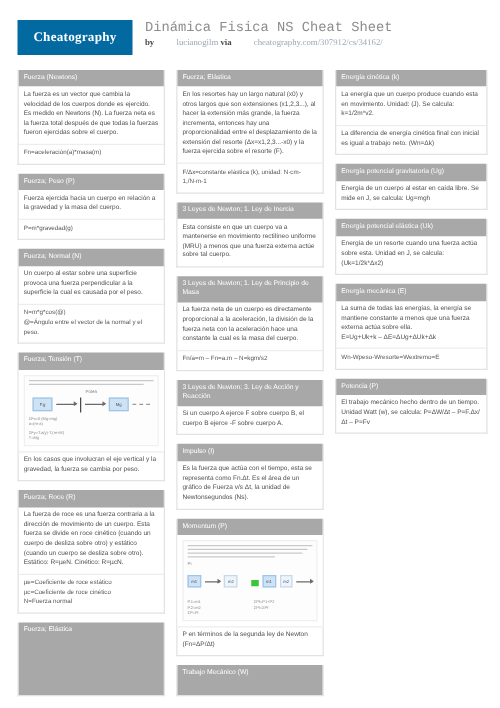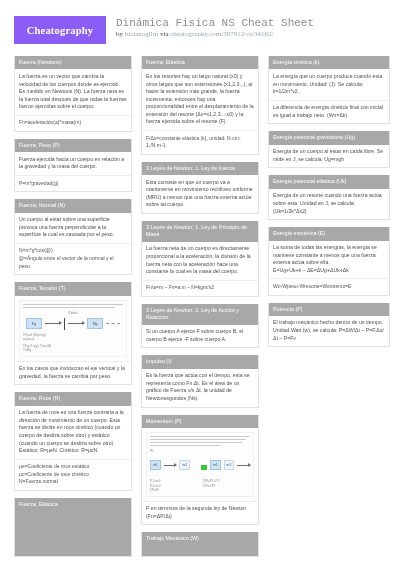--- a/index.html
+++ b/index.html
@@ -12,21 +12,21 @@
   .page{
     width:400px;height:566px;
     box-sizing:border-box;
     padding:16px 14px 0 14px;
     position:relative;
   }
   
   .header{display:flex;align-items:flex-start;gap:10px;height:34px;}
   .logo{
     width:92px;height:28px;
-    background:#8b5cf6;
+    background:#0369a1;
     color:#ffffff;
     display:flex;align-items:center;justify-content:center;
     font-family:"Liberation Serif", serif;
     font-weight:bold;
     font-size:10.5px;
     letter-spacing:.2px;
     flex:none;
   }
   .titlewrap{padding-top:2px;}
   .sheet-title{
@@ -36,22 +36,22 @@
     line-height:11px;
     white-space:nowrap;
   }
   .byline{
     font-family:"Liberation Serif", serif;
     font-size:7px;
     color:#9a9a9a;
     line-height:10px;
     white-space:nowrap;
   }
-  .byline .b{color:#4a4a4a;font-weight:normal;}
-  .byline a{color:#9aa7b5;text-decoration:none;}
+  .byline .b{color:#4a4a4a;font-weight:bold;}
+  .byline a{color:#9aa7b5;text-decoration:none;margin-left:16px;}
   
   .columns{
     display:flex;
     gap:9px;
     margin-top:6px;
     height:512px;
     align-items:flex-start;
   }
   .col{width:118px;flex:none;}
   .col:last-child{width:122px;}

